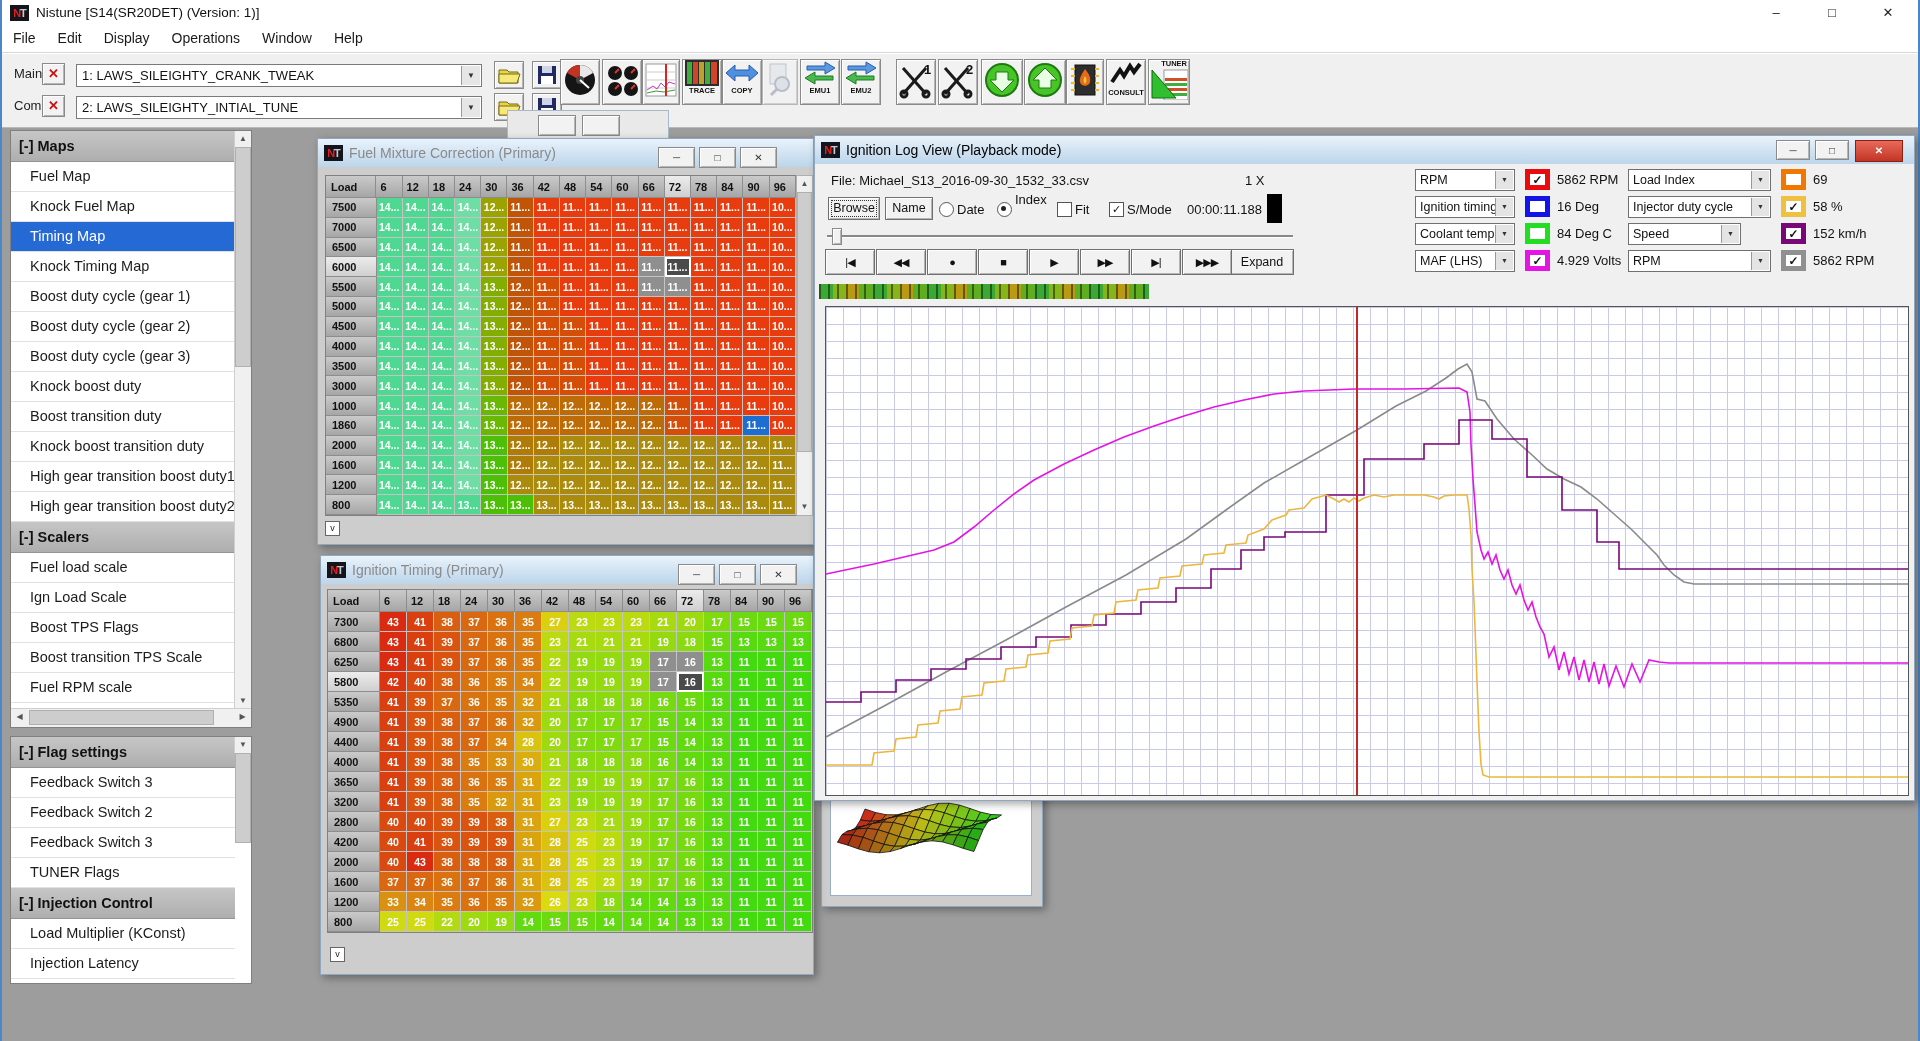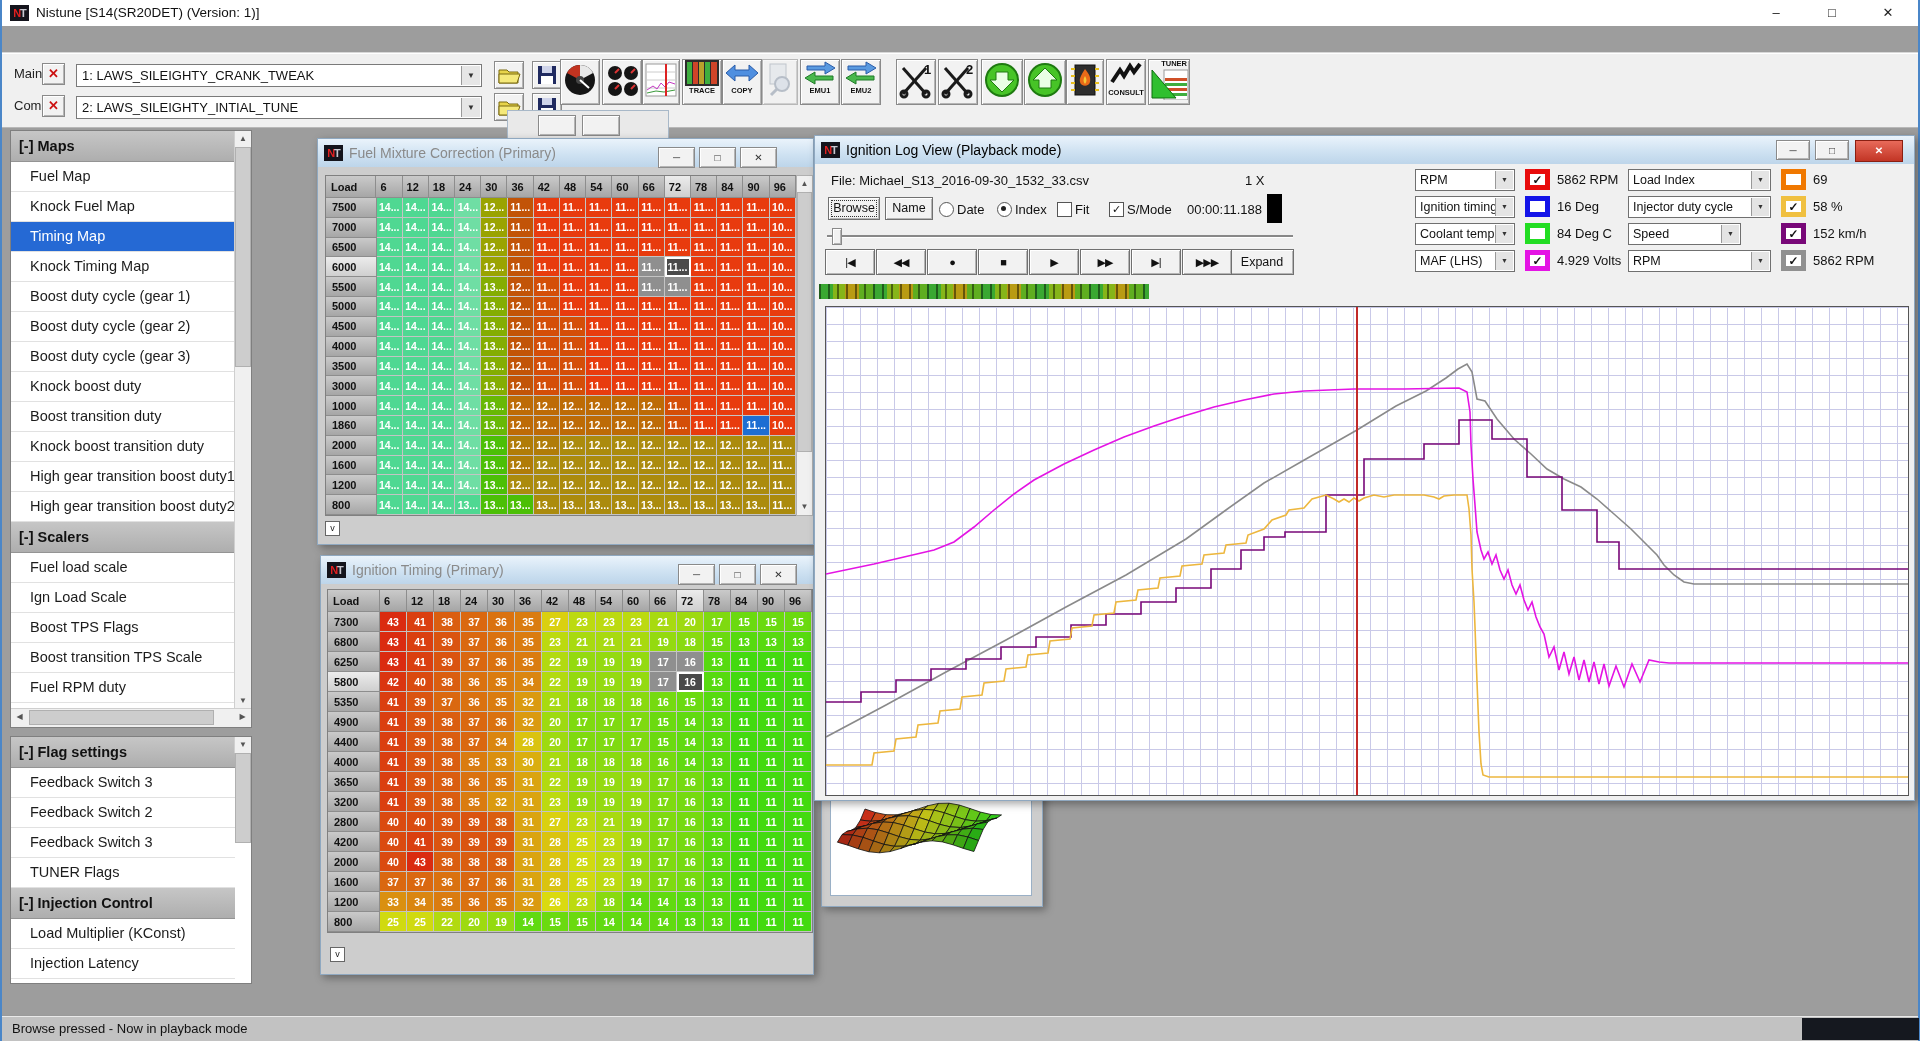--- a/index.html
+++ b/index.html
@@ -94,20 +94,21 @@
 <div id="app">
 
   <div class="abs" id="titlebar">
     <div class="abs nt-icon" style="left:8px;top:5px">N<i>T</i></div>
     <div class="abs" style="left:34px;top:5px;font-size:13.5px;color:#111">Nistune [S14(SR20DET) (Version: 1)]</div>
     <div class="abs winbtn" style="left:1752px;top:1px">–</div>
     <div class="abs winbtn" style="left:1808px;top:1px">□</div>
     <div class="abs winbtn" style="left:1864px;top:1px">✕</div>
   </div>
 
+  <div class="abs" id="menubar"><span class="menu-item">File</span><span class="menu-item">Edit</span><span class="menu-item">Display</span><span class="menu-item">Operations</span><span class="menu-item">Window</span><span class="menu-item">Help</span></div>
 
   <div class="abs" id="toolbar">
     <div class="abs tool-label" style="left:12px;top:13px">Main</div>
     <div class="abs btn3d xbtn" style="left:40px;top:10px;width:23px;height:22px">✕</div>
     <div class="abs combo" style="left:74px;top:11px;width:406px;height:23px">
       <span>1: LAWS_SILEIGHTY_CRANK_TWEAK</span>
       <span class="arrowbox">▼</span>
     </div>
     <div class="abs btn3d" style="left:492px;top:8px;width:30px;height:28px">
       <svg width="28" height="26" viewBox="0 0 28 26">
@@ -310,21 +311,21 @@
         <div class="sb-item">Knock boost duty</div>
         <div class="sb-item">Boost transition duty</div>
         <div class="sb-item">Knock boost transition duty</div>
         <div class="sb-item">High gear transition boost duty1</div>
         <div class="sb-item">High gear transition boost duty2</div>
         <div class="sb-header">[-] Scalers</div>
         <div class="sb-item">Fuel load scale</div>
         <div class="sb-item">Ign Load Scale</div>
         <div class="sb-item">Boost TPS Flags</div>
         <div class="sb-item">Boost transition TPS Scale</div>
-        <div class="sb-item">Fuel RPM duty</div>
+        <div class="sb-item">Fuel RPM scale</div>
       </div>
     <div class="vscroll" style="bottom:18px">
       <div class="scroll-arrow">▲</div>
       <div class="scroll-thumb" style="position:absolute;top:16px;left:0;right:0;height:220px"></div>
       <div class="scroll-arrow" style="position:absolute;bottom:0;left:0;right:0">▼</div>
     </div>
     <div class="hscroll">
       <div class="scroll-arrow" style="position:absolute;left:0;width:17px;height:17px">◀</div>
       <div class="scroll-thumb" style="position:absolute;left:18px;top:1px;width:185px;height:15px"></div>
       <div class="scroll-arrow" style="position:absolute;right:0;width:17px;height:17px">▶</div>
@@ -1121,21 +1122,21 @@
     <div class="mapbtn" style="left:1040px;top:4px;width:46px;height:20px;background:linear-gradient(#e86a5a,#c23525);border:1px solid #8a1f12;color:#fff;font-weight:bold">✕</div>
 
     <div class="abs ctl-label" style="left:16px;top:37px">File: Michael_S13_2016-09-30_1532_33.csv</div>
     <div class="abs ctl-label" style="left:430px;top:37px">1 X</div>
 
     <div class="cbtn" style="left:13px;top:61px;width:52px;outline:1px dotted #333;outline-offset:-4px"><span>Browse</span></div>
     <div class="cbtn" style="left:70px;top:61px;width:48px"><span>Name</span></div>
     <div class="radio" style="left:124px;top:66px"></div>
     <div class="abs ctl-label" style="left:142px;top:66px">Date</div>
     <div class="radio on" style="left:182px;top:66px"></div>
-    <div class="abs ctl-label" style="left:200px;top:66px">Index</div>
+    <div class="abs ctl-label" style="left:200px;top:56px">Index</div>
     <div class="cbox" style="left:242px;top:66px"></div>
     <div class="abs ctl-label" style="left:260px;top:66px">Fit</div>
     <div class="cbox" style="left:294px;top:66px">✓</div>
     <div class="abs ctl-label" style="left:312px;top:66px">S/Mode</div>
     <div class="abs ctl-label" style="left:372px;top:66px">00:00:11.188</div>
     <div class="abs" style="left:452px;top:58px;width:15px;height:29px;background:#000"></div>
 
     <div class="abs" style="left:12px;top:99px;width:466px;height:2px;background:#888;box-shadow:0 1px 0 #fff"></div>
     <div class="abs btn3d" style="left:17px;top:92px;width:10px;height:17px"></div>
 
@@ -1183,18 +1184,14 @@
       <div class="chan-cb" style="left:966px;top:60px;border:5px solid #f0c040">✓</div>
       <div class="chan-val" style="left:998px;top:63px">58 %</div>
       <div class="chan-select" style="left:813px;top:87px;width:113px"><span>Speed</span><span class="da">▼</span></div>
       <div class="chan-cb" style="left:966px;top:87px;border:5px solid #780878">✓</div>
       <div class="chan-val" style="left:998px;top:90px">152 km/h</div>
       <div class="chan-select" style="left:813px;top:114px;width:143px"><span>RPM</span><span class="da">▼</span></div>
       <div class="chan-cb" style="left:966px;top:114px;border:5px solid #909090">✓</div>
       <div class="chan-val" style="left:998px;top:117px">5862 RPM</div>
     </div>
 
-  <div class="abs" id="statusbar">
-    <span>Browse pressed - Now in playback mode</span>
-    <div class="abs" style="left:1800px;top:2px;width:117px;height:22px;background:#15181f"></div>
-  </div>
 
 </div>
 
 </body></html>

